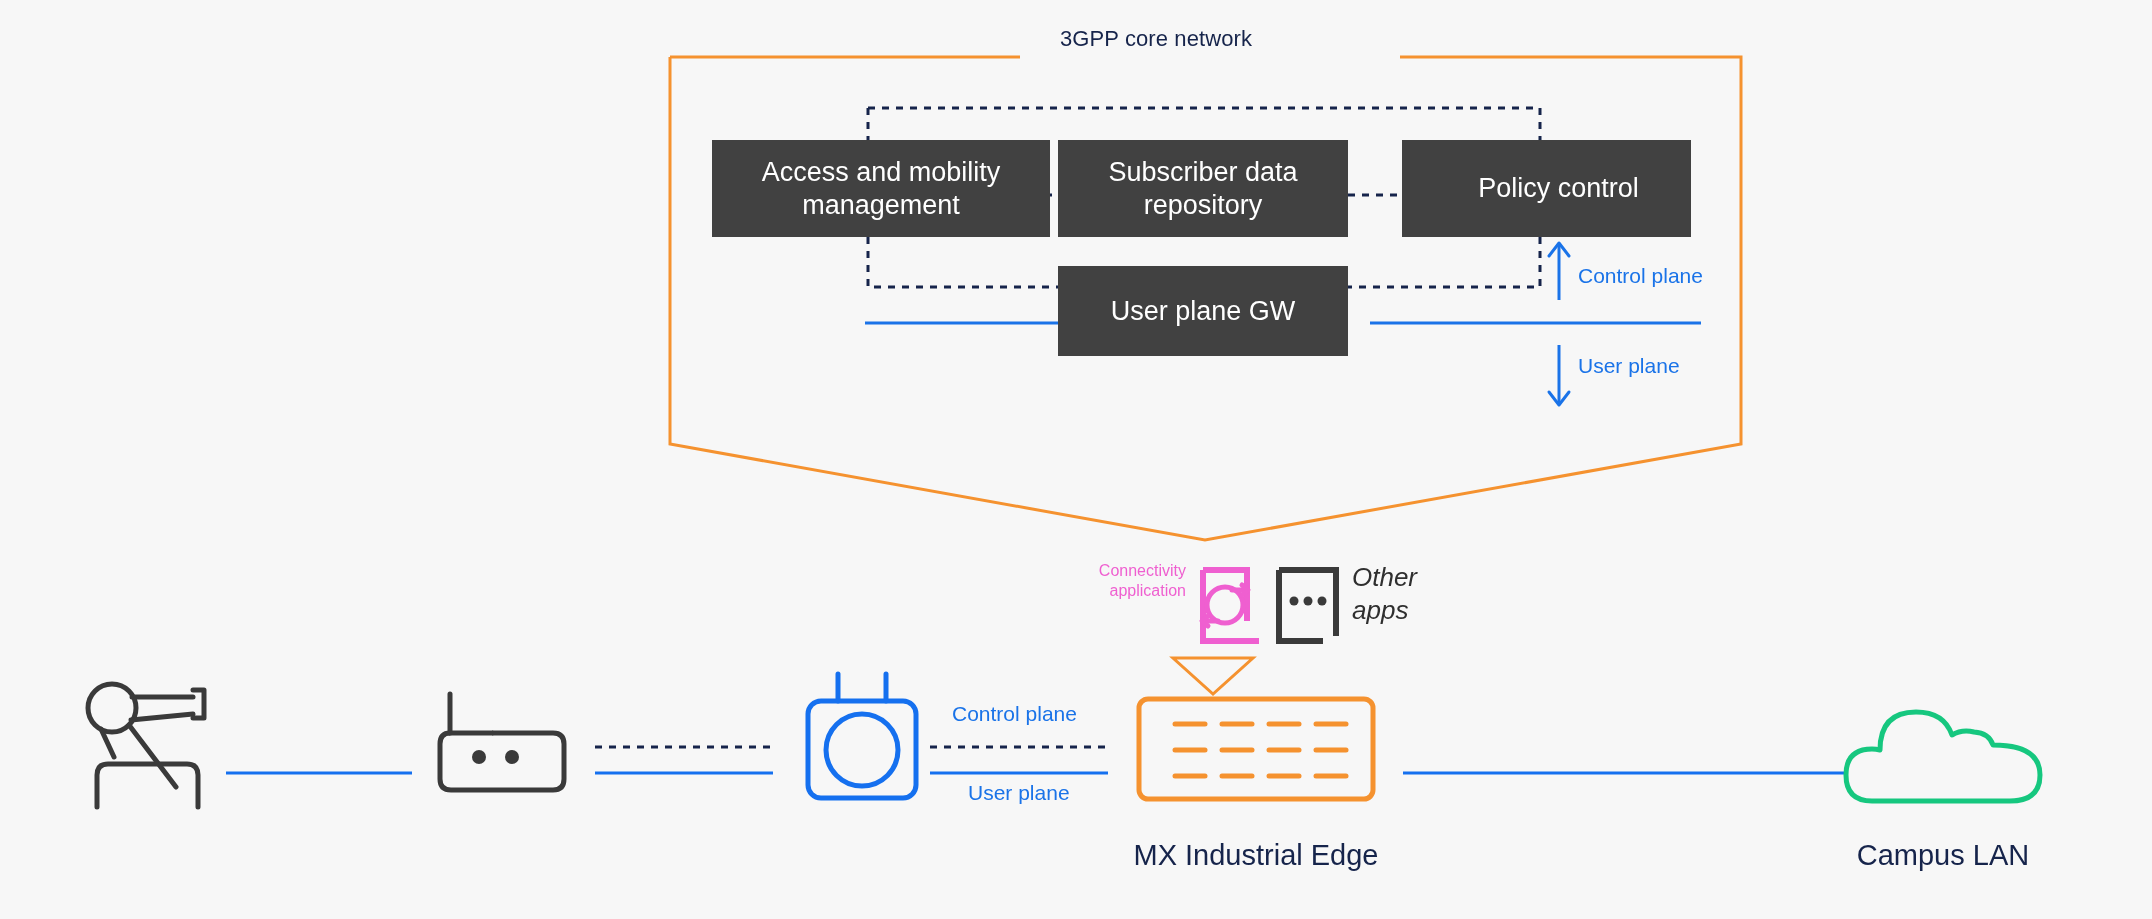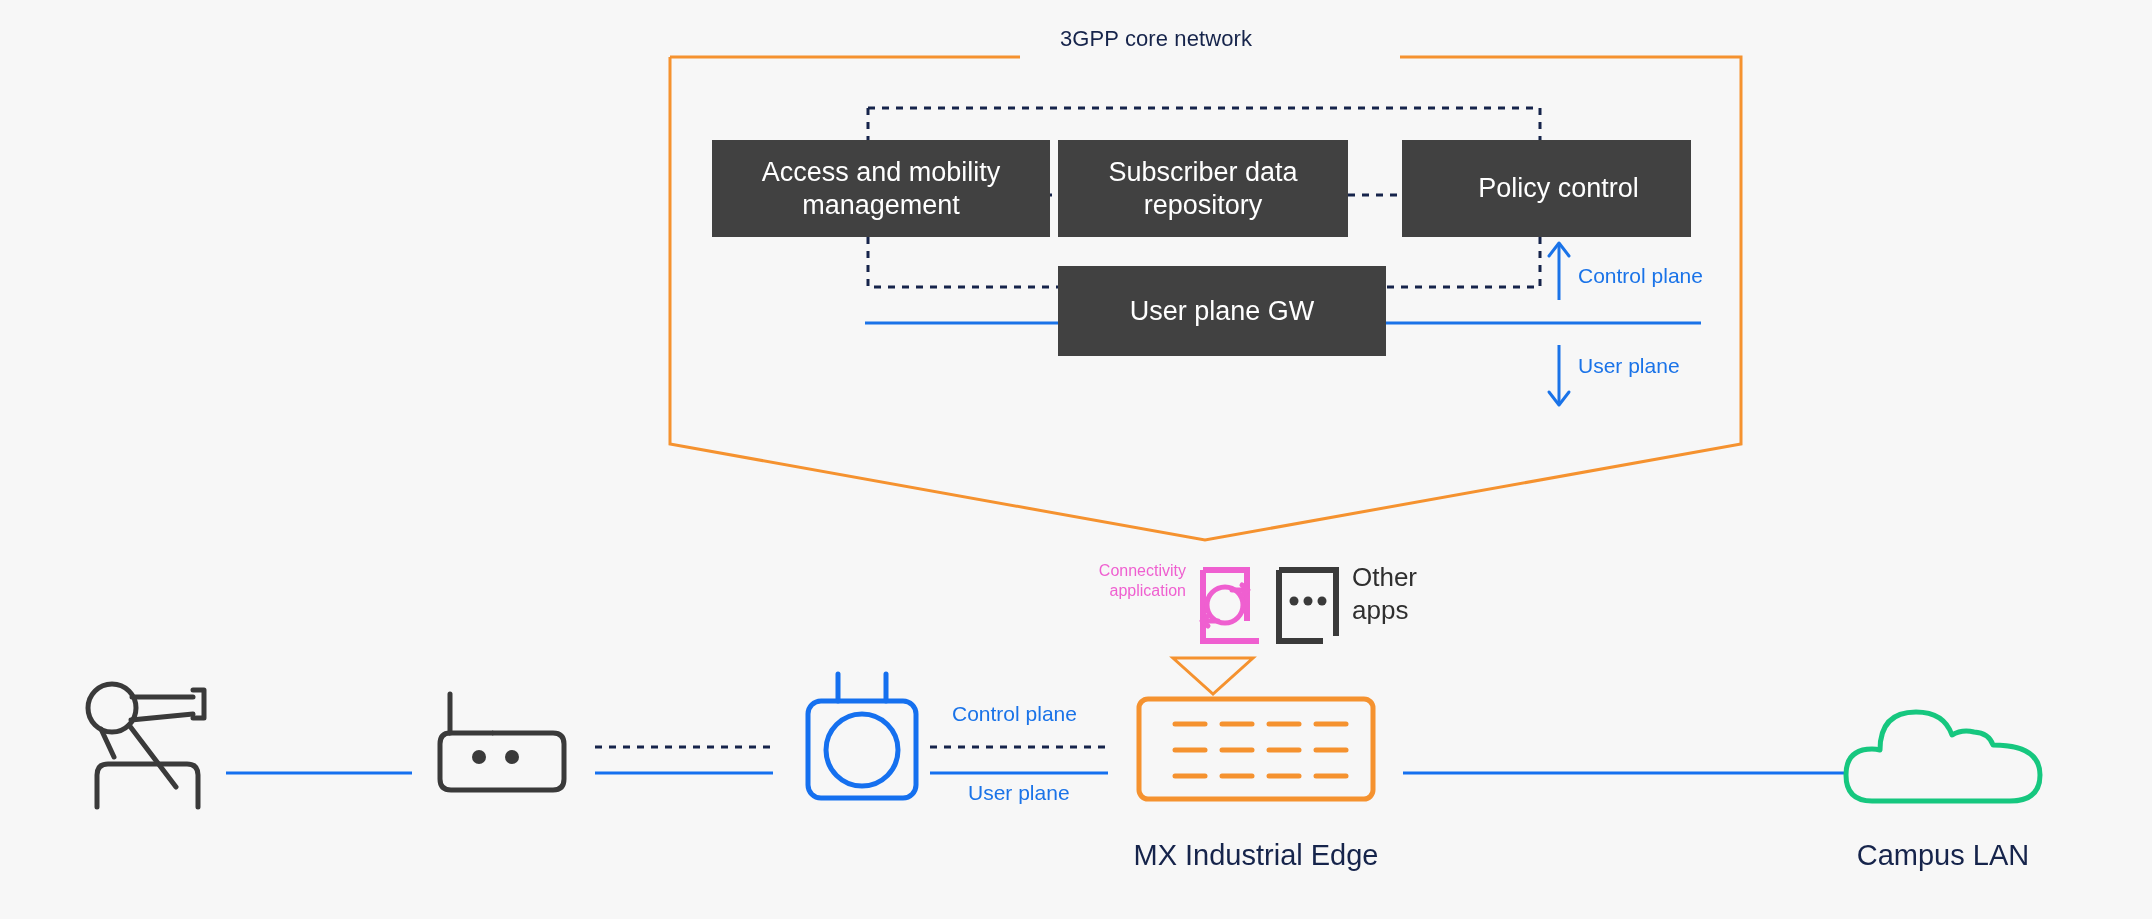--- a/index.html
+++ b/index.html
@@ -57,20 +57,21 @@
   .conn-app-label {
     font-size: 16px;
     color: #ef5fd0;
     text-align: right;
     line-height: 1.25;
   }
   .other-apps-label {
     font-size: 26px;
     color: #2f2f2f;
     line-height: 1.25;
+    font-style: italic;
   }
   .device-label {
     font-size: 29px;
     color: #16244b;
     text-align: center;
   }
 </style>
 </head>
 <body>
 
@@ -211,21 +212,21 @@
 
   <div class="node-box" style="left:1058px; top:140px; width:290px; height:97px;">
     <span>Subscriber data
 repository</span>
   </div>
 
   <div class="node-box" style="left:1402px; top:140px; width:289px; height:97px;padding-left:24px;">
     <span>Policy control</span>
   </div>
 
-  <div class="node-box" style="left:1058px; top:266px; width:328px; height:90px;">
+  <div class="node-box" style="left:1058px; top:266px; width:290px; height:90px;">
     <span>User plane GW</span>
   </div>
 
   <div class="lbl plane-label-core" style="left:1578px; top:264px;">Control plane</div>
   <div class="lbl plane-label-core" style="left:1578px; top:354px;">User plane</div>
 
   <div class="lbl conn-app-label" style="left:950px; top:561px; width:236px;">Connectivity
 application</div>
   <div class="lbl other-apps-label" style="left:1352px; top:561px;">Other
 apps</div>

